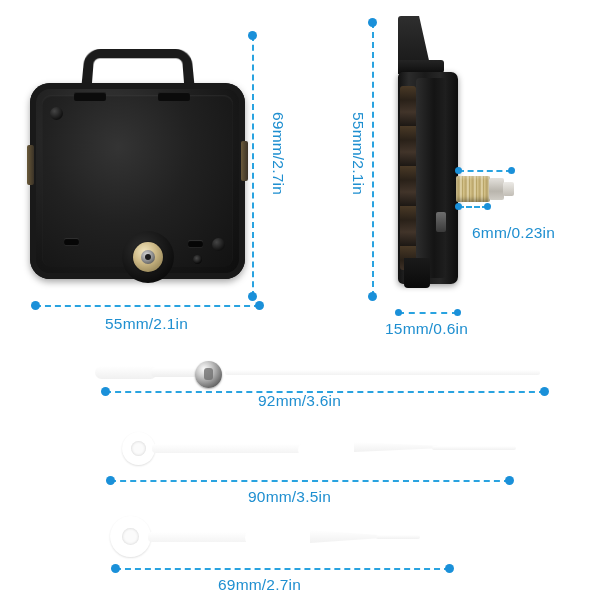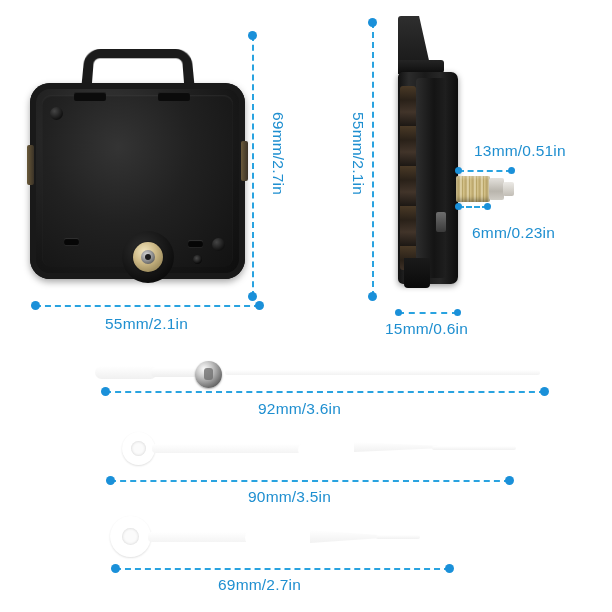--- a/index.html
+++ b/index.html
@@ -333,37 +333,36 @@
   <div class="dim-label vert" style="left:367px;top:112px;">55mm/2.1in</div>
 
   <div class="dim-h" style="left:398px;top:312px;width:60px;"></div>
   <div class="dot sm" style="left:395px;top:309px;"></div>
   <div class="dot sm" style="left:454px;top:309px;"></div>
   <div class="dim-label" style="left:385px;top:320px;">15mm/0.6in</div>
 
   <div class="dim-h" style="left:458px;top:170px;width:54px;"></div>
   <div class="dot sm" style="left:455px;top:167px;"></div>
   <div class="dot sm" style="left:508px;top:167px;"></div>
-  <div class="dim-label" style="left:474px;top:142px;">13mm/0.51in</div>
 
   <div class="dim-h" style="left:458px;top:206px;width:30px;"></div>
   <div class="dot sm" style="left:455px;top:203px;"></div>
   <div class="dot sm" style="left:484px;top:203px;"></div>
   <div class="dim-label" style="left:472px;top:224px;">6mm/0.23in</div>
 
   <div class="hand-wrap" style="left:95px;top:361px;width:455px;height:30px;">
     <div class="sec-tail"></div>
     <div class="sec-taper"></div>
     <div class="sec-needle"></div>
     <div class="sec-nut"></div>
   </div>
   <div class="dim-h" style="left:105px;top:391px;width:440px;"></div>
   <div class="dot" style="left:101px;top:387px;"></div>
   <div class="dot" style="left:540px;top:387px;"></div>
-  <div class="dim-label" style="left:258px;top:400px;">92mm/3.6in</div>
+  <div class="dim-label" style="left:258px;top:392px;">92mm/3.6in</div>
 
   <div class="hand-wrap" style="left:122px;top:432px;width:400px;height:42px;">
     <div class="hub m"></div>
     <div class="arm" style="left:30px;top:12px;width:165px;height:9px;"></div>
     <div class="teardrop" style="left:176px;top:1px;width:66px;height:32px;border-radius:60% 40% 45% 55%;"></div>
     <div class="tip" style="left:232px;top:10px;width:84px;height:10px;clip-path:polygon(0 0,100% 38%,100% 62%,0 100%);"></div>
     <div class="tip" style="left:310px;top:14px;width:84px;height:4px;border-radius:2px;"></div>
   </div>
   <div class="dim-h" style="left:110px;top:480px;width:400px;"></div>
   <div class="dot" style="left:106px;top:476px;"></div>

